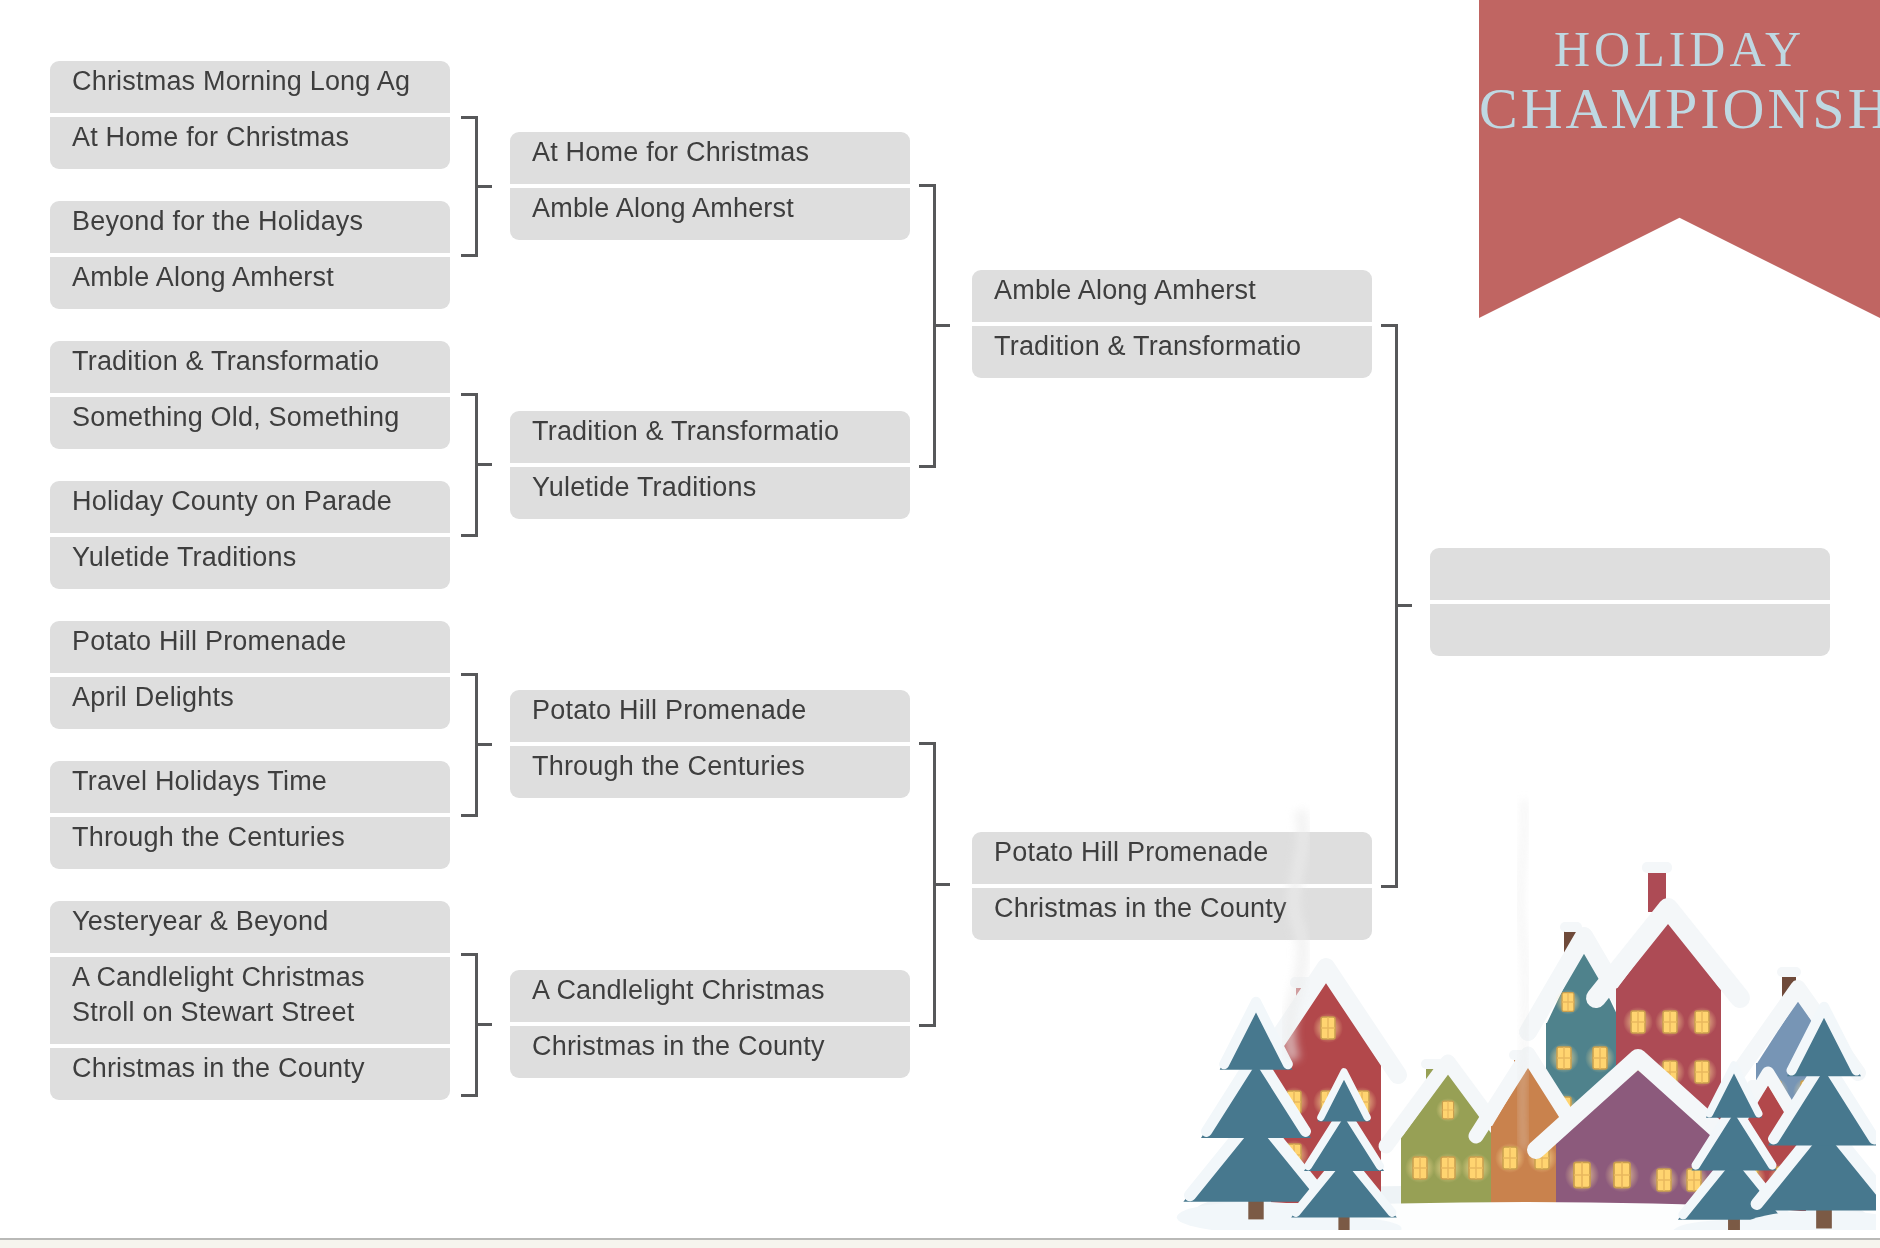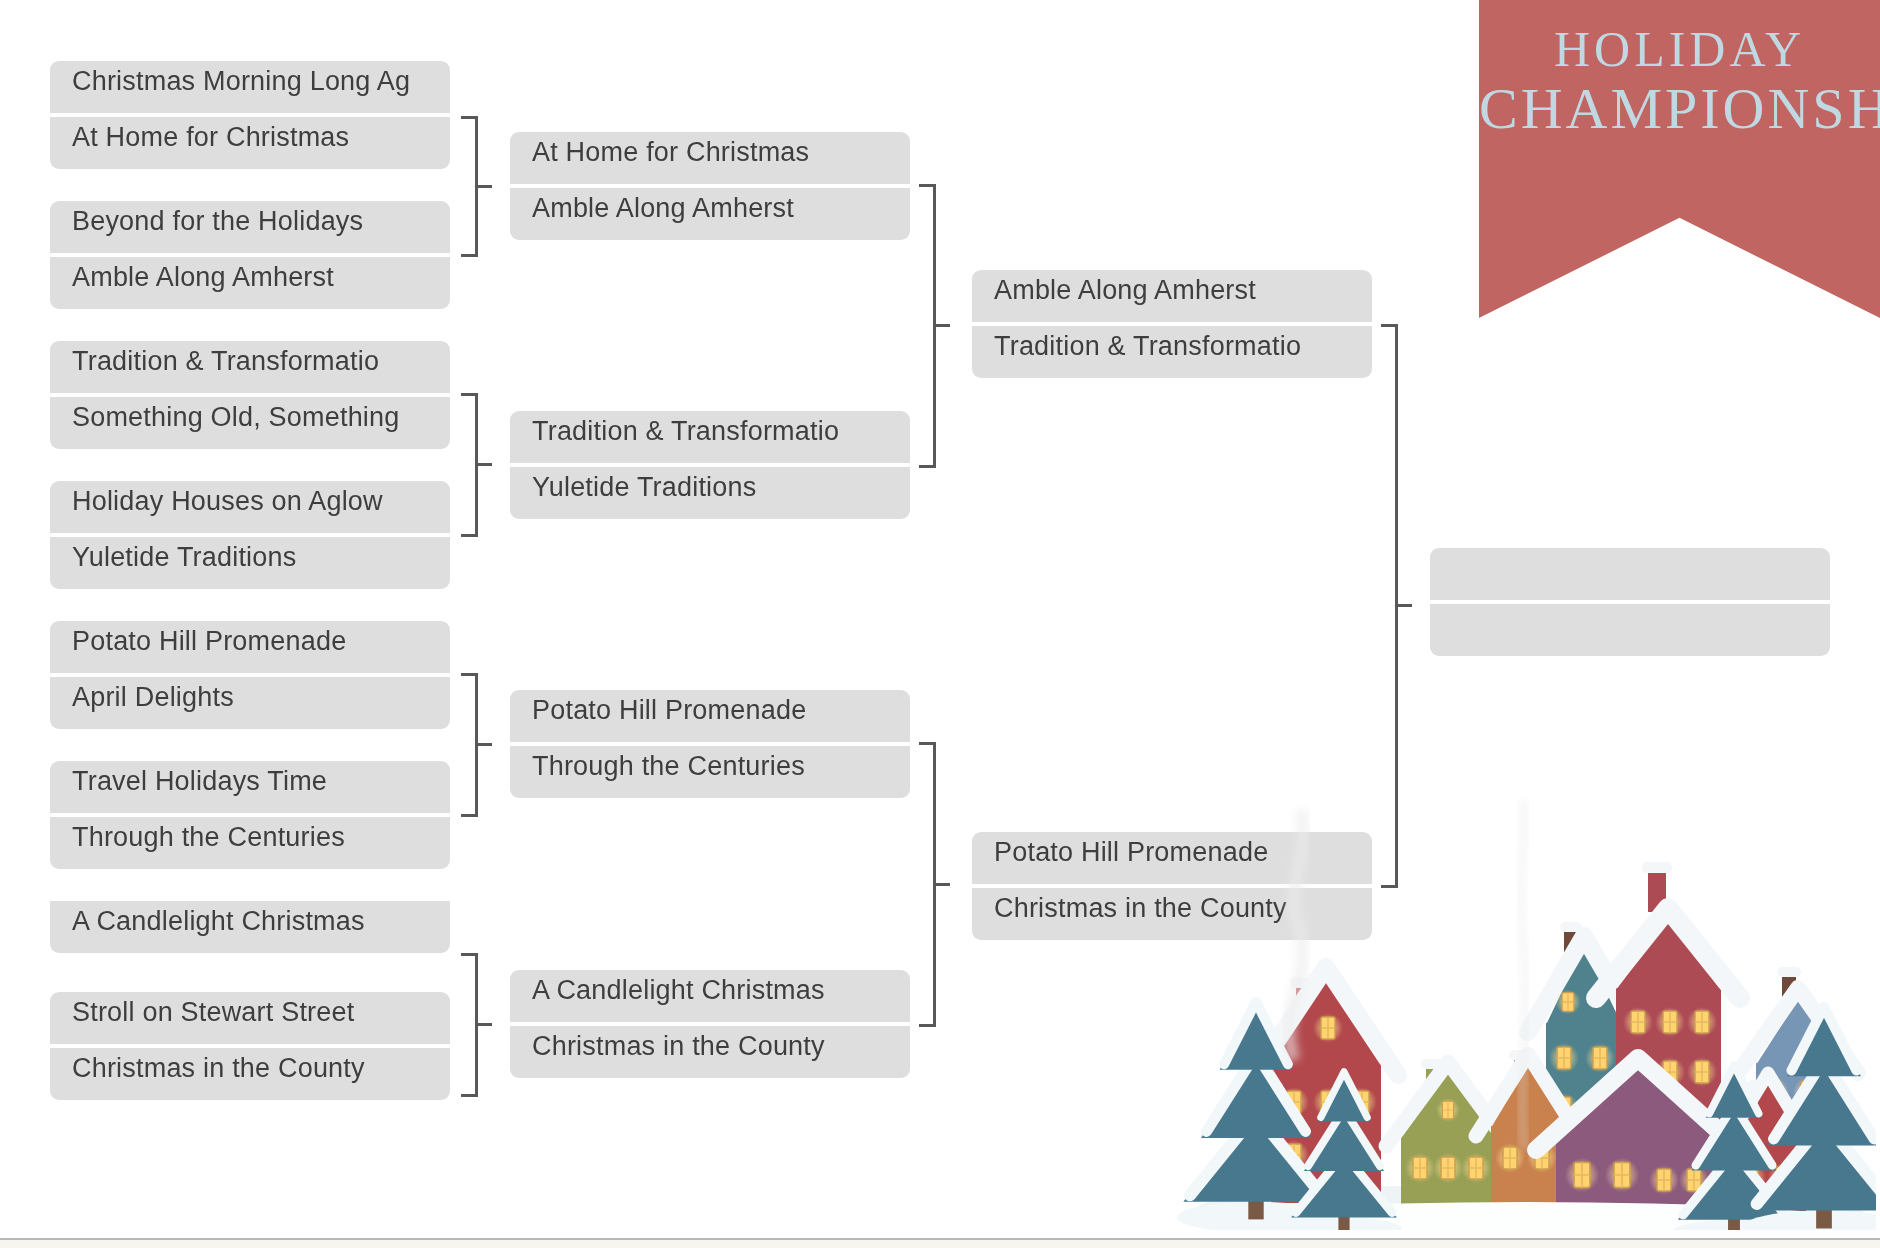--- a/index.html
+++ b/index.html
@@ -58,32 +58,33 @@
   </div>
   <div class="matchup" style="left:50px;top:201px">
     <div class="slot">Beyond for the Holidays</div>
     <div class="slot">Amble Along Amherst</div>
   </div>
   <div class="matchup" style="left:50px;top:341px">
     <div class="slot">Tradition &amp; Transformatio</div>
     <div class="slot">Something Old, Something</div>
   </div>
   <div class="matchup" style="left:50px;top:481px">
-    <div class="slot">Holiday Houses on Aglow</div>
+    <div class="slot">Holiday County on Parade</div>
     <div class="slot">Yuletide Traditions</div>
   </div>
   <div class="matchup" style="left:50px;top:621px">
     <div class="slot">Potato Hill Promenade</div>
     <div class="slot">April Delights</div>
   </div>
   <div class="matchup" style="left:50px;top:761px">
     <div class="slot">Travel Holidays Time</div>
     <div class="slot">Through the Centuries</div>
   </div>
   <div class="matchup" style="left:50px;top:901px">
+    <div class="slot">Yesteryear &amp; Beyond</div>
     <div class="slot">A Candlelight Christmas</div>
   </div>
   <div class="matchup" style="left:50px;top:992px">
     <div class="slot">Stroll on Stewart Street</div>
     <div class="slot">Christmas in the County</div>
   </div>
 
   <div class="matchup" style="left:510px;top:132px">
     <div class="slot">At Home for Christmas</div>
     <div class="slot">Amble Along Amherst</div>

